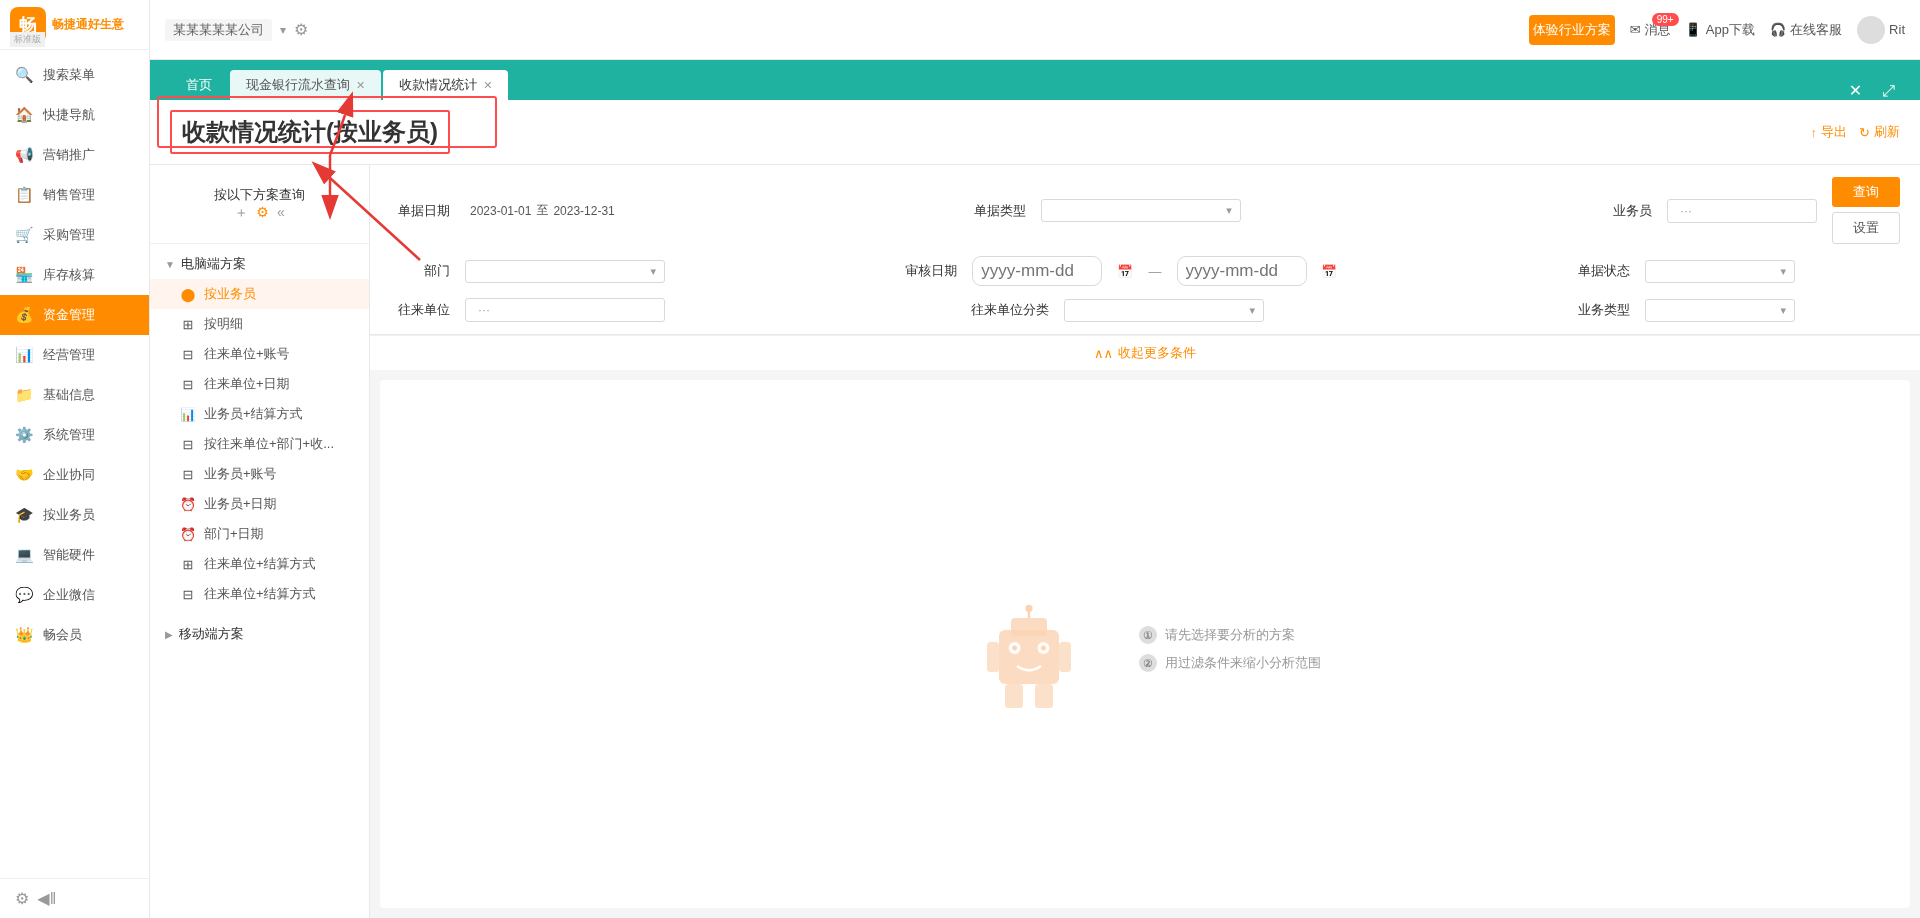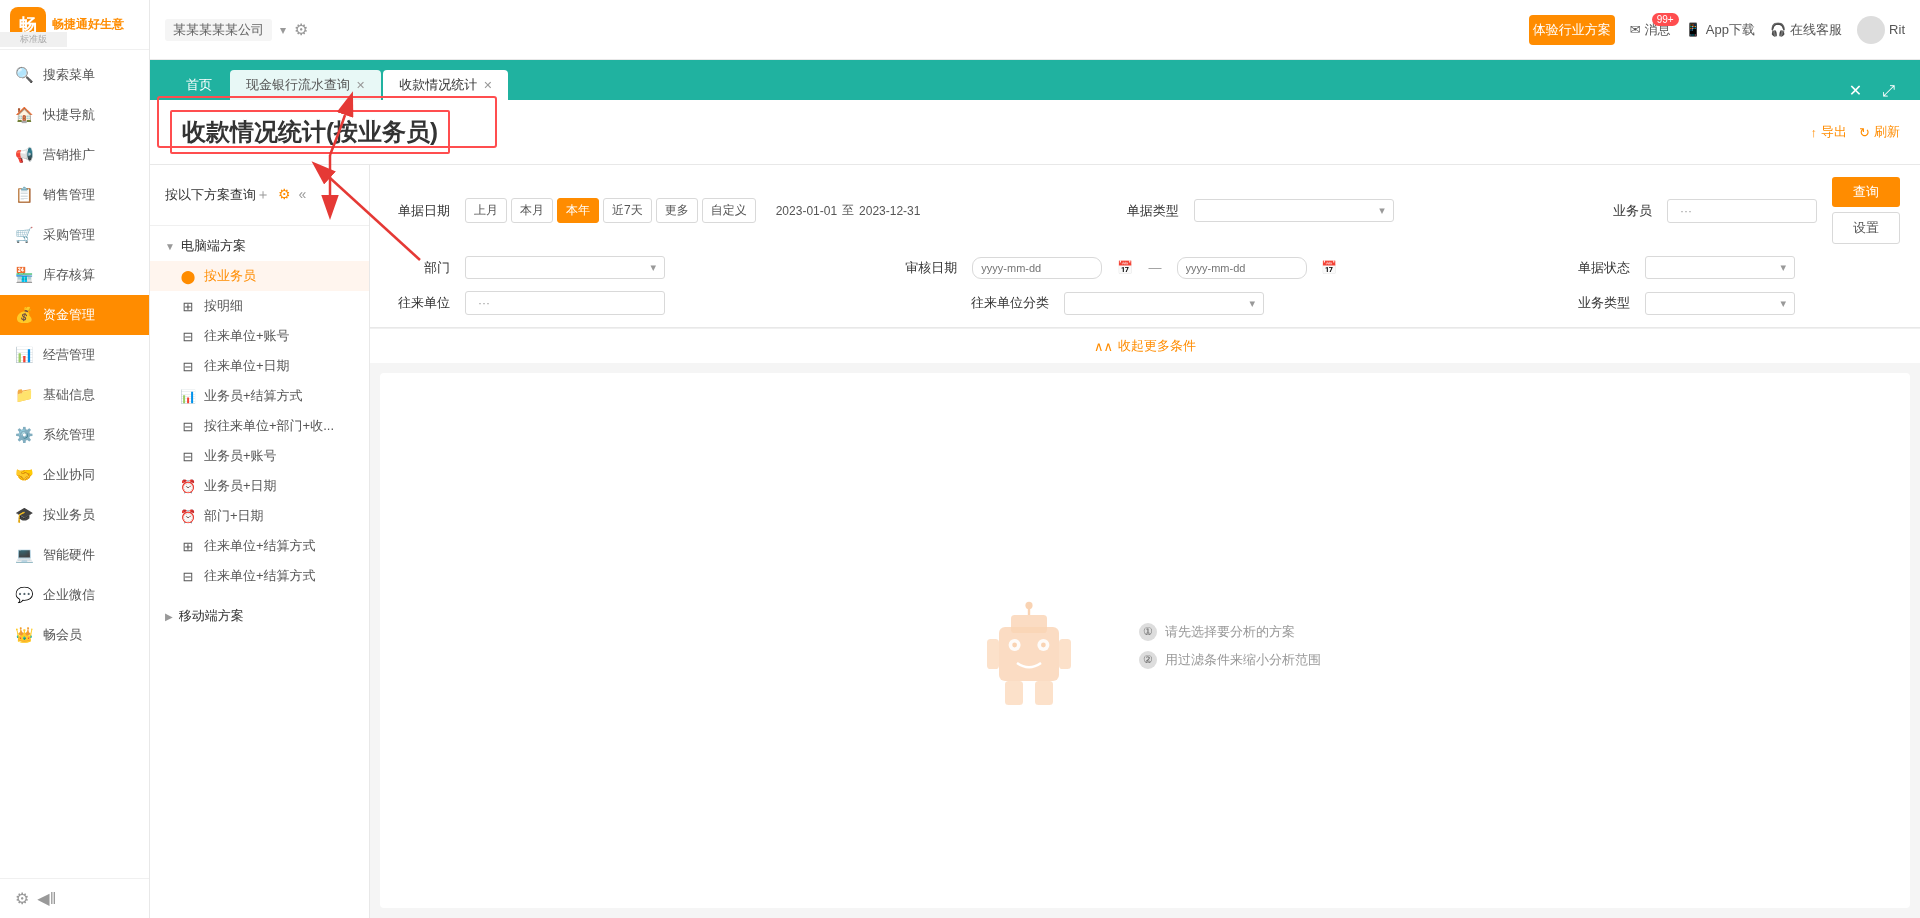--- a/index.html
+++ b/index.html
@@ -54,21 +54,21 @@
     .page-header { background: #fff; padding: 10px 20px; display: flex; align-items: center; justify-content: space-between; border-bottom: 1px solid #e8e8e8; }
     .page-title { font-size: 24px; font-weight: bold; color: #333; border: 2px solid #ff4d4f; padding: 4px 10px; border-radius: 2px; }
     .page-actions { display: flex; gap: 12px; }
     .action-btn { display: flex; align-items: center; gap: 4px; color: #ff8c00; cursor: pointer; font-size: 13px; background: none; border: none; }
 
     
     .inner-content { display: flex; flex: 1; overflow: hidden; }
 
     
     .left-panel { width: 220px; background: #fff; border-right: 1px solid #e8e8e8; flex-shrink: 0; overflow-y: auto; }
-    .panel-header { padding: 21px 15px; display: flex; align-items: center; border-bottom: 1px solid #f0f0f0; }
+    .panel-header { padding: 21px 15px; display: flex; align-items: center; justify-content: space-between; border-bottom: 1px solid #f0f0f0; flex-direction: column; }
     .panel-title { font-size: 13px; color: #333; }
     .panel-icons { display: flex; gap: 8px; }
     .panel-icon { color: #999; cursor: pointer; font-size: 14px; }
     .panel-icon.orange { color: #ff8c00; }
 
     .tree-section { padding: 5px 0; }
     .tree-header { padding: 6px 15px; display: flex; align-items: center; gap: 6px; font-size: 13px; color: #333; cursor: pointer; }
     .tree-arrow { font-size: 10px; color: #999; }
     .tree-item { padding: 6px 15px 6px 30px; display: flex; align-items: center; gap: 8px; font-size: 13px; color: #555; cursor: pointer; }
     .tree-item.active { color: #ff8c00; background: #fff5ee; }
@@ -80,21 +80,21 @@
     .filter-area { background: #fff; padding: 12px 20px; border-bottom: 1px solid #e8e8e8; }
     .filter-row { display: flex; align-items: center; gap: 15px; margin-bottom: 12px; }
     .filter-row:last-child { margin-bottom: 0; }
     .filter-label { font-size: 13px; color: #333; white-space: nowrap; min-width: 60px; text-align: right; }
     .date-btns { display: flex; gap: 4px; }
     .date-btn { padding: 3px 8px; border: 1px solid #d9d9d9; border-radius: 3px; font-size: 12px; color: #555; cursor: pointer; background: #fff; }
     .date-btn.active { background: #ff8c00; color: white; border-color: #ff8c00; }
     .date-range { display: flex; align-items: center; gap: 5px; font-size: 12px; color: #555; margin-left: 5px; }
     .filter-select-wrap { position: relative; display: inline-flex; align-items: center; border: 1px solid #d9d9d9; border-radius: 3px; padding: 4px 8px; min-width: 180px; background: #fff; cursor: pointer; }
     .filter-select-wrap .chevron { margin-left: auto; color: #999; font-size: 11px; }
-    .filter-input { border: 1px solid #d9d9d9; border-radius: 9px; padding: 4px 8px; font-size: 11px; color: #999; min-width: 130px; outline: none; }
+    .filter-input { border: 1px solid #d9d9d9; border-radius: 9px; padding: 4px 8px; font-size: 17px; color: #999; min-width: 130px; outline: none; }
     .filter-dash { color: #999; }
     .date-icon { color: #bbb; font-size: 13px; cursor: pointer; }
     .query-btn { background: #ff8c00; color: white; border: none; padding: 6px 20px; border-radius: 3px; cursor: pointer; font-size: 13px; }
     .set-btn { background: #fff; color: #555; border: 1px solid #d9d9d9; padding: 6px 20px; border-radius: 3px; cursor: pointer; font-size: 13px; }
     .btn-group { display: flex; flex-direction: column; gap: 5px; margin-left: auto; }
 
     .collapse-bar { background: #fff; padding: 8px; display: flex; justify-content: center; align-items: center; cursor: pointer; border-top: 1px solid #f0f0f0; color: #ff8c00; font-size: 13px; gap: 5px; }
 
     
     .empty-area { flex: 1; display: flex; flex-direction: column; align-items: center; justify-content: center; background: #fff; margin: 10px; border-radius: 4px; }
@@ -110,21 +110,21 @@
 <body>
 
 <div class="app-container">
 
   <div class="sidebar">
     <div class="logo-area">
       <div class="logo-icon">畅</div>
       <div class="logo-text">
         <div class="brand">畅捷通好生意</div>
       </div>
-      <div style="position:absolute;bottom:2px;left:0;font-size:9px;color:#aaa;background:#f0f0f0;padding:1px 20px;border-radius:0;">标准版</div>
+      <div style="position:absolute;bottom:2px;left:10px;font-size:9px;color:#aaa;background:#f0f0f0;padding:1px 4px;border-radius:0;">标准版</div>
     </div>
     <div class="sidebar-nav">
       <div class="nav-item">
         <span class="nav-icon">🔍</span>
         <span>搜索菜单</span>
       </div>
       <div class="nav-item">
         <span class="nav-icon">🏠</span>
         <span>快捷导航</span>
       </div>
@@ -318,28 +318,20 @@
               <span>移动端方案</span>
             </div>
           </div>
         </div>
 
         <div class="right-panel">
           <div class="filter-area">
 
             <div class="filter-row">
               <span class="filter-label">单据日期</span>
-              <div class="date-btns">
-                <button class="date-btn">上月</button>
-                <button class="date-btn">本月</button>
-                <button class="date-btn active">本年</button>
-                <button class="date-btn">近7天</button>
-                <button class="date-btn">更多</button>
-                <button class="date-btn">自定义</button>
-              </div>
               <div class="date-range">
                 <span>2023-01-01</span>
                 <span>至</span>
                 <span>2023-12-31</span>
               </div>
               <div style="flex:1;"></div>
               <span class="filter-label">单据类型</span>
               <div class="filter-select-wrap" style="min-width:200px;">
                 <span style="color:#ccc;font-size:13px;"></span>
                 <span class="chevron">▾</span>

